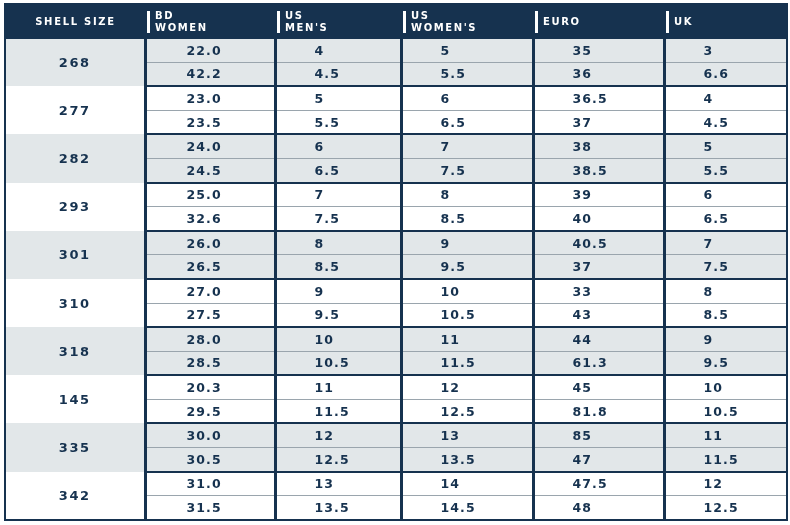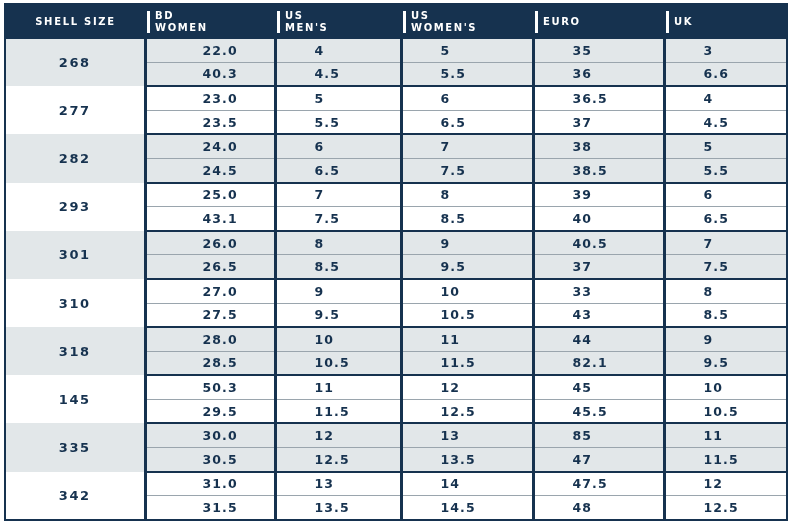--- a/index.html
+++ b/index.html
@@ -85,21 +85,21 @@
     letter-spacing: 1.6px;
     border-right: 3px solid #16324f;
   }
 
   td.val {
     text-align: left;
     padding-left: 38px;
     border-right: 3px solid #16324f;
   }
   td.val.mondo {
-    padding-left: 56px;
+    padding-left: 40px;
     margin-left: 40px;
   }
   td.val.last {
     border-right: none;
   }
 
   
   tr.row-a td.val {
     border-bottom: 1px solid #9aa5ad;
   }
@@ -149,21 +149,21 @@
     <tbody id="chart-body">
         <tr class="shade row-a">
           <td class="shell" rowspan="2">268</td>
           <td class="val mondo">22.0</td>
           <td class="val">4</td>
           <td class="val">5</td>
           <td class="val">35</td>
           <td class="val last">3</td>
         </tr>
         <tr class="shade row-b group-end">
-          <td class="val mondo">40.3</td>
+          <td class="val mondo">42.2</td>
           <td class="val">4.5</td>
           <td class="val">5.5</td>
           <td class="val">36</td>
           <td class="val last">6.6</td>
         </tr>
         <tr class="plain row-a">
           <td class="shell" rowspan="2">277</td>
           <td class="val mondo">23.0</td>
           <td class="val">5</td>
           <td class="val">6</td>
@@ -194,21 +194,21 @@
         </tr>
         <tr class="plain row-a">
           <td class="shell" rowspan="2">293</td>
           <td class="val mondo">25.0</td>
           <td class="val">7</td>
           <td class="val">8</td>
           <td class="val">39</td>
           <td class="val last">6</td>
         </tr>
         <tr class="plain row-b group-end">
-          <td class="val mondo">43.1</td>
+          <td class="val mondo">32.6</td>
           <td class="val">7.5</td>
           <td class="val">8.5</td>
           <td class="val">40</td>
           <td class="val last">6.5</td>
         </tr>
         <tr class="shade row-a">
           <td class="shell" rowspan="2">301</td>
           <td class="val mondo">26.0</td>
           <td class="val">8</td>
           <td class="val">9</td>
@@ -242,36 +242,36 @@
           <td class="val mondo">28.0</td>
           <td class="val">10</td>
           <td class="val">11</td>
           <td class="val">44</td>
           <td class="val last">9</td>
         </tr>
         <tr class="shade row-b group-end">
           <td class="val mondo">28.5</td>
           <td class="val">10.5</td>
           <td class="val">11.5</td>
-          <td class="val">82.1</td>
+          <td class="val">61.3</td>
           <td class="val last">9.5</td>
         </tr>
         <tr class="plain row-a">
           <td class="shell" rowspan="2">145</td>
-          <td class="val mondo">50.3</td>
+          <td class="val mondo">20.3</td>
           <td class="val">11</td>
           <td class="val">12</td>
           <td class="val">45</td>
           <td class="val last">10</td>
         </tr>
         <tr class="plain row-b group-end">
           <td class="val mondo">29.5</td>
           <td class="val">11.5</td>
           <td class="val">12.5</td>
-          <td class="val">45.5</td>
+          <td class="val">81.8</td>
           <td class="val last">10.5</td>
         </tr>
         <tr class="shade row-a">
           <td class="shell" rowspan="2">335</td>
           <td class="val mondo">30.0</td>
           <td class="val">12</td>
           <td class="val">13</td>
           <td class="val">85</td>
           <td class="val last">11</td>
         </tr>

